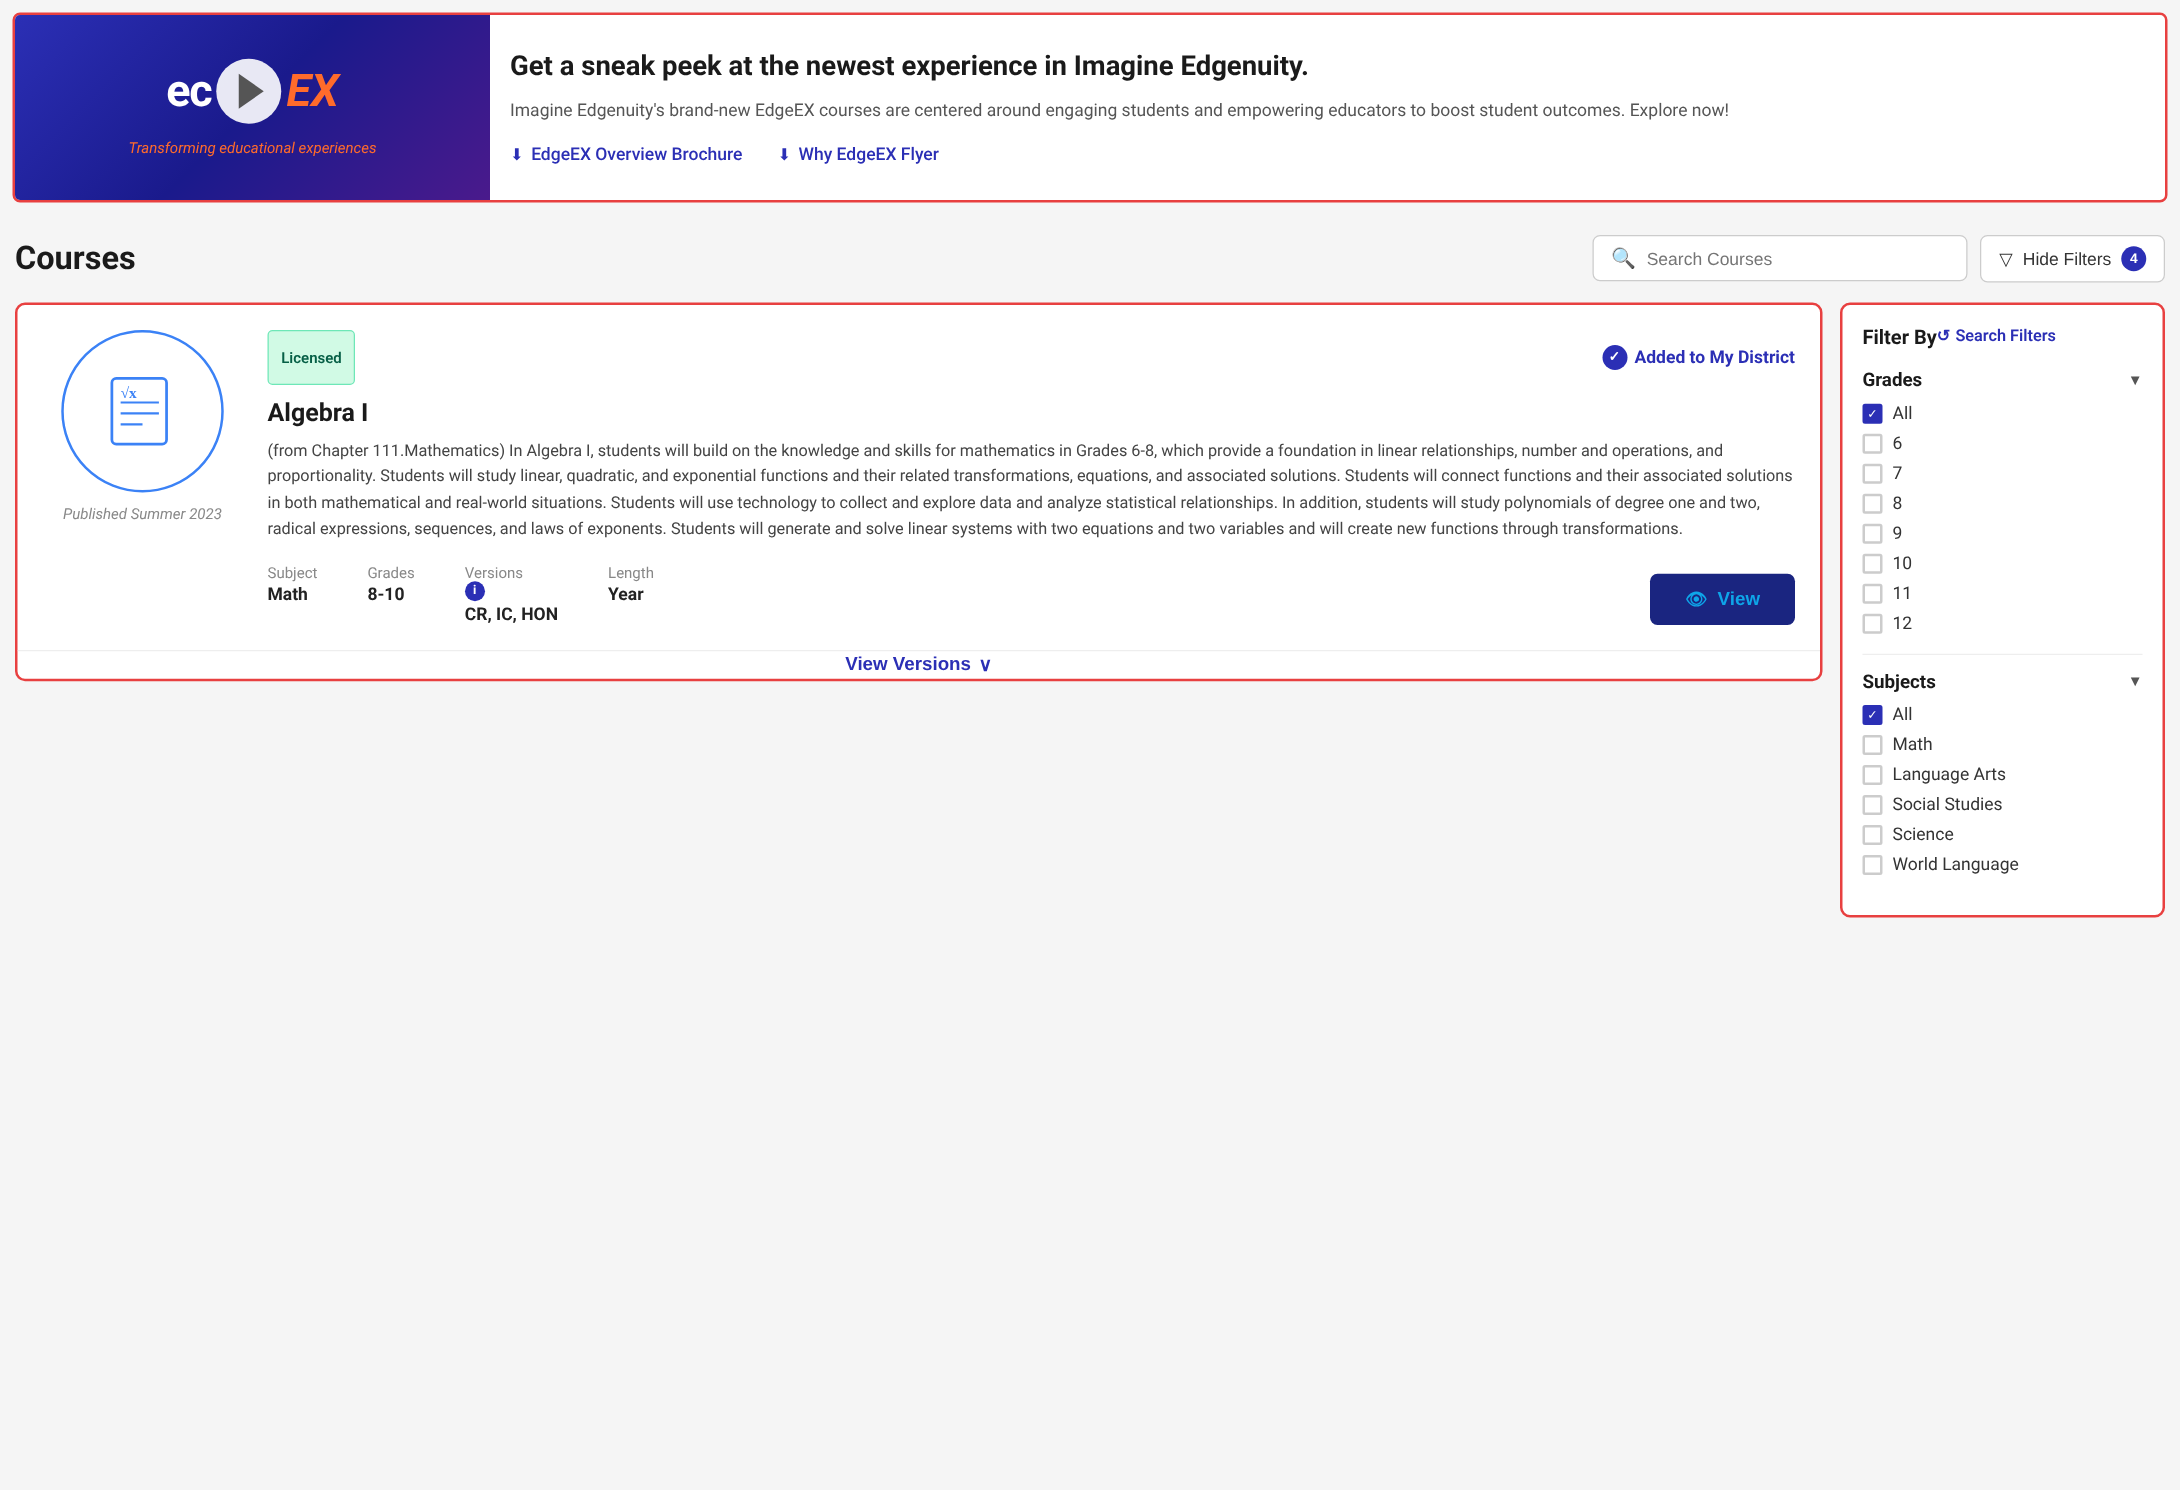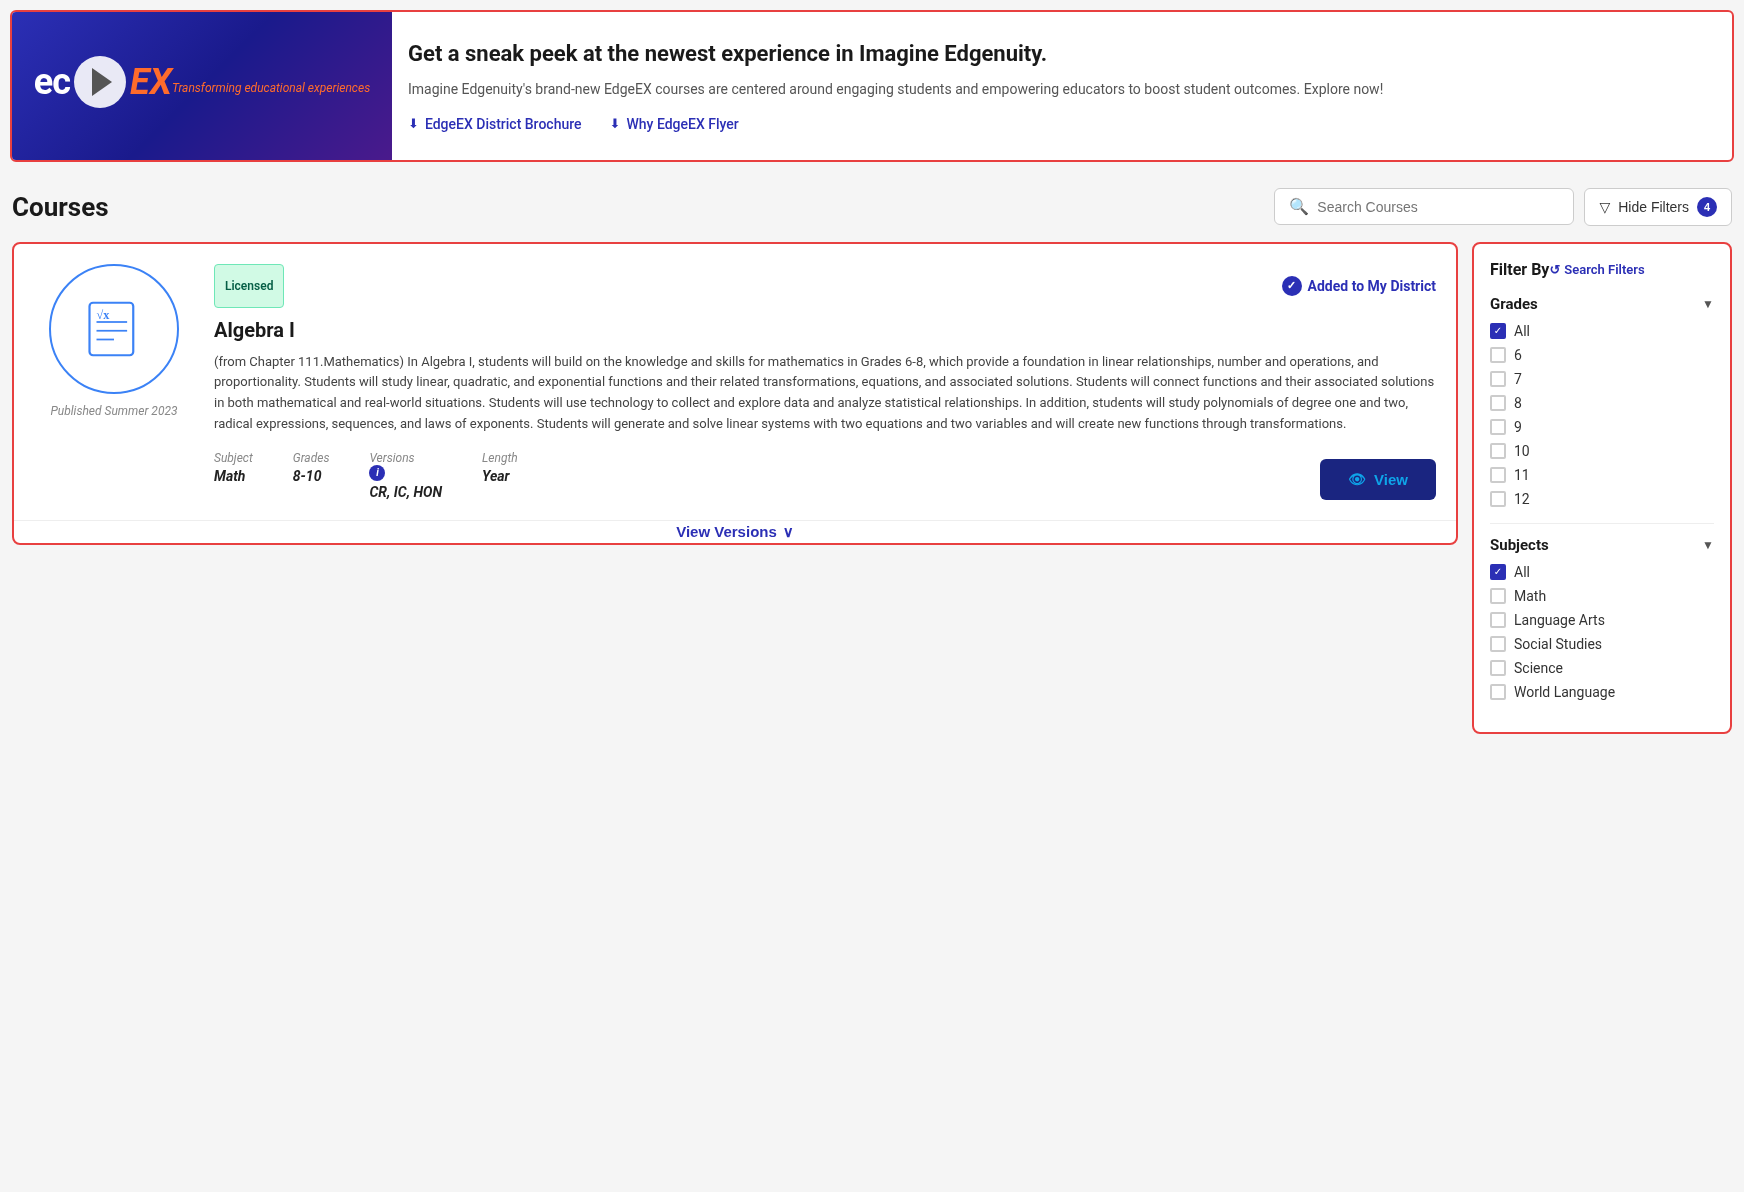--- a/index.html
+++ b/index.html
@@ -13,20 +13,21 @@
       margin: 10px;
       border-radius: 6px;
       overflow: hidden;
       max-height: 220px;
     }
     .banner-video {
       background: linear-gradient(135deg, #2b2fb5 0%, #1a1a8c 50%, #4a1a8c 100%);
       width: 380px;
       min-width: 380px;
       display: flex;
+      flex-direction: column;
       align-items: center;
       justify-content: center;
       position: relative;
       padding: 20px;
     }
     .banner-logo {
       display: flex;
       align-items: center;
       gap: 0;
       margin-bottom: 8px;
@@ -274,21 +275,20 @@
     }
     .course-meta {
       display: flex;
       gap: 40px;
       align-items: flex-end;
       justify-content: space-between;
     }
     .meta-fields {
       display: flex;
       gap: 40px;
-      font-style: italic;
     }
     .meta-field {}
     .meta-label {
       font-size: 12px;
       color: #888;
       margin-bottom: 3px;
     }
     .meta-value {
       font-size: 14px;
       font-weight: 700;
@@ -440,21 +440,21 @@
       <span class="logo-ex">EX</span>
     </div>
     <div class="logo-tagline">
       <span>Transforming educational </span><span style="color:#ff6b2b">experiences</span>
     </div>
   </div>
   <div class="banner-content">
     <div class="banner-title">Get a sneak peek at the newest experience in Imagine Edgenuity.</div>
     <div class="banner-desc">Imagine Edgenuity's brand-new EdgeEX courses are centered around engaging students and empowering educators to boost student outcomes. Explore now!</div>
     <div class="banner-links">
-      <a class="banner-link">EdgeEX District Brochure</a>
+      <a class="banner-link">EdgeEX Overview Brochure</a>
       <a class="banner-link">Why EdgeEX Flyer</a>
     </div>
   </div>
 </div>
 
 <div class="main">
 
   <div class="courses-header">
     <h1 class="courses-title">Courses</h1>
     <div class="header-controls">

